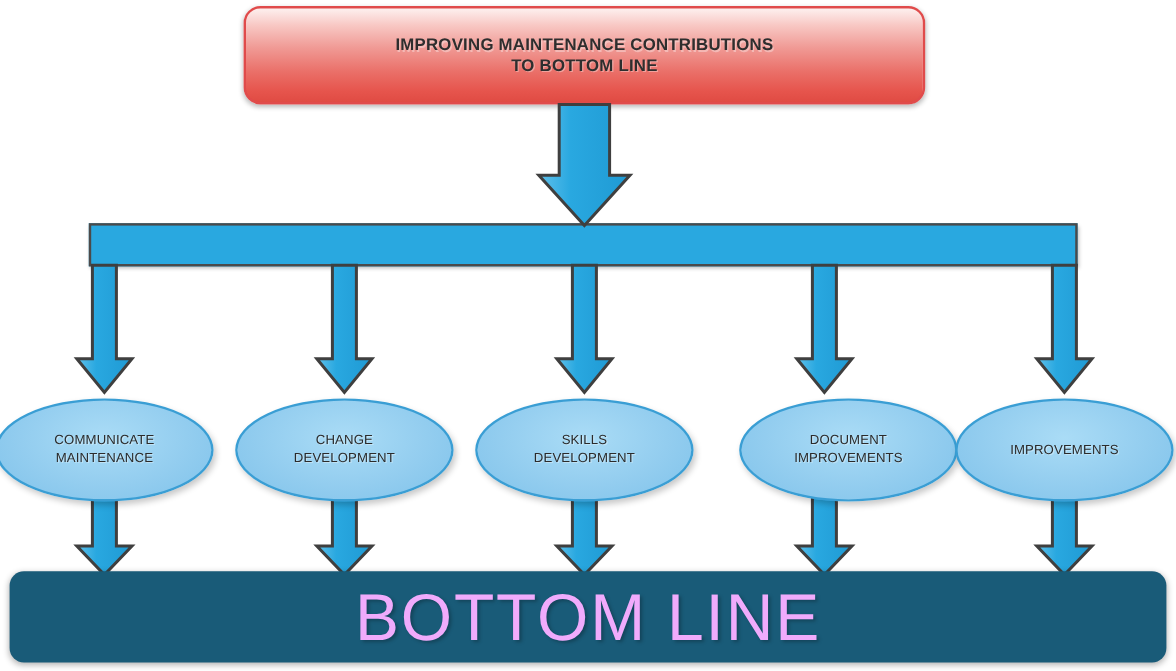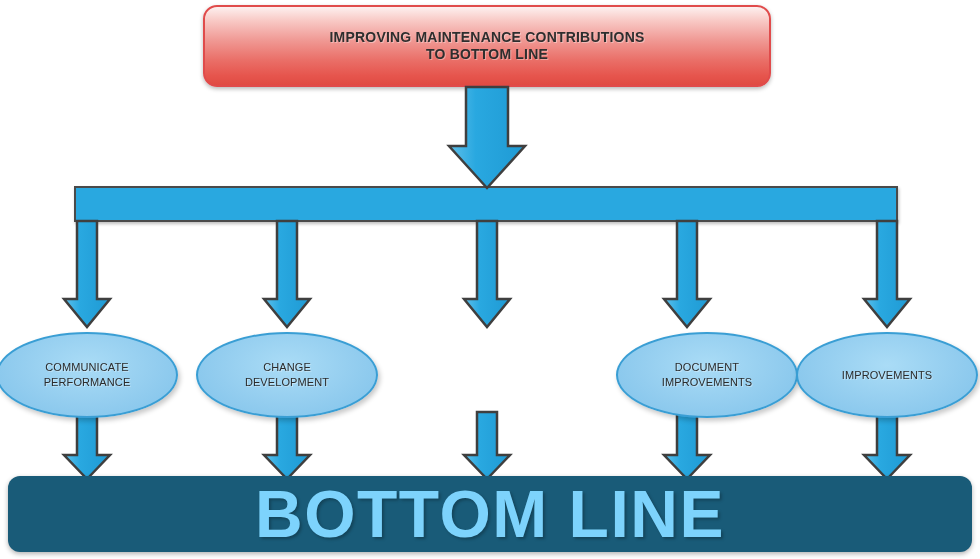--- a/index.html
+++ b/index.html
@@ -106,23 +106,23 @@
     width: 964px;
     height: 76px;
     border-radius: 12px;
     background: #195b78;
     box-shadow: 0 2px 5px rgba(0,0,0,0.3);
     display: flex;
     align-items: center;
     justify-content: center;
   }
   .bottom-bar-text {
-    font-size: 66px;
-    font-weight: bold;
-    color: #7dd3fc;
+    font-size: 55px;
+    font-weight: normal;
+    color: #f0abfc;
     letter-spacing: 1.5px;
     line-height: 1;
     text-shadow: 2px 2px 3px rgba(0,0,0,0.25);
   }
 </style>
 </head>
 <body>
 
 <div id="canvas">
 
@@ -155,31 +155,37 @@
     <polygon points="77,412 97,412 97,455 110,455 87,479 64,455 77,455" fill="url(#arrGrad)" stroke="#3f3f3f" stroke-width="2.5" stroke-linejoin="miter"></polygon>
     <polygon points="277,412 297,412 297,455 310,455 287,479 264,455 277,455" fill="url(#arrGrad)" stroke="#3f3f3f" stroke-width="2.5" stroke-linejoin="miter"></polygon>
     <polygon points="477,412 497,412 497,455 510,455 487,479 464,455 477,455" fill="url(#arrGrad)" stroke="#3f3f3f" stroke-width="2.5" stroke-linejoin="miter"></polygon>
     <polygon points="677,412 697,412 697,455 710,455 687,479 664,455 677,455" fill="url(#arrGrad)" stroke="#3f3f3f" stroke-width="2.5" stroke-linejoin="miter"></polygon>
     <polygon points="877,412 897,412 897,455 910,455 887,479 864,455 877,455" fill="url(#arrGrad)" stroke="#3f3f3f" stroke-width="2.5" stroke-linejoin="miter"></polygon>
   </svg>
 
   <div class="ellipse" style="left:-4px; top:332px;">
     <div class="ellipse-text">
       <div>COMMUNICATE</div>
-      <div>PERFORMANCE</div>
+      <div>MAINTENANCE</div>
     </div>
   </div>
 
   <div class="ellipse" style="left:196px; top:332px;">
     <div class="ellipse-text">
       <div>CHANGE</div>
       <div>DEVELOPMENT</div>
     </div>
   </div>
 
+  <div class="ellipse" style="left:396px; top:332px;">
+    <div class="ellipse-text">
+      <div>SKILLS</div>
+      <div>DEVELOPMENT</div>
+    </div>
+  </div>
 
   <div class="ellipse" style="left:616px; top:332px;">
     <div class="ellipse-text">
       <div>DOCUMENT</div>
       <div>IMPROVEMENTS</div>
     </div>
   </div>
 
   <div class="ellipse" style="left:796px; top:332px;">
     <div class="ellipse-text">

